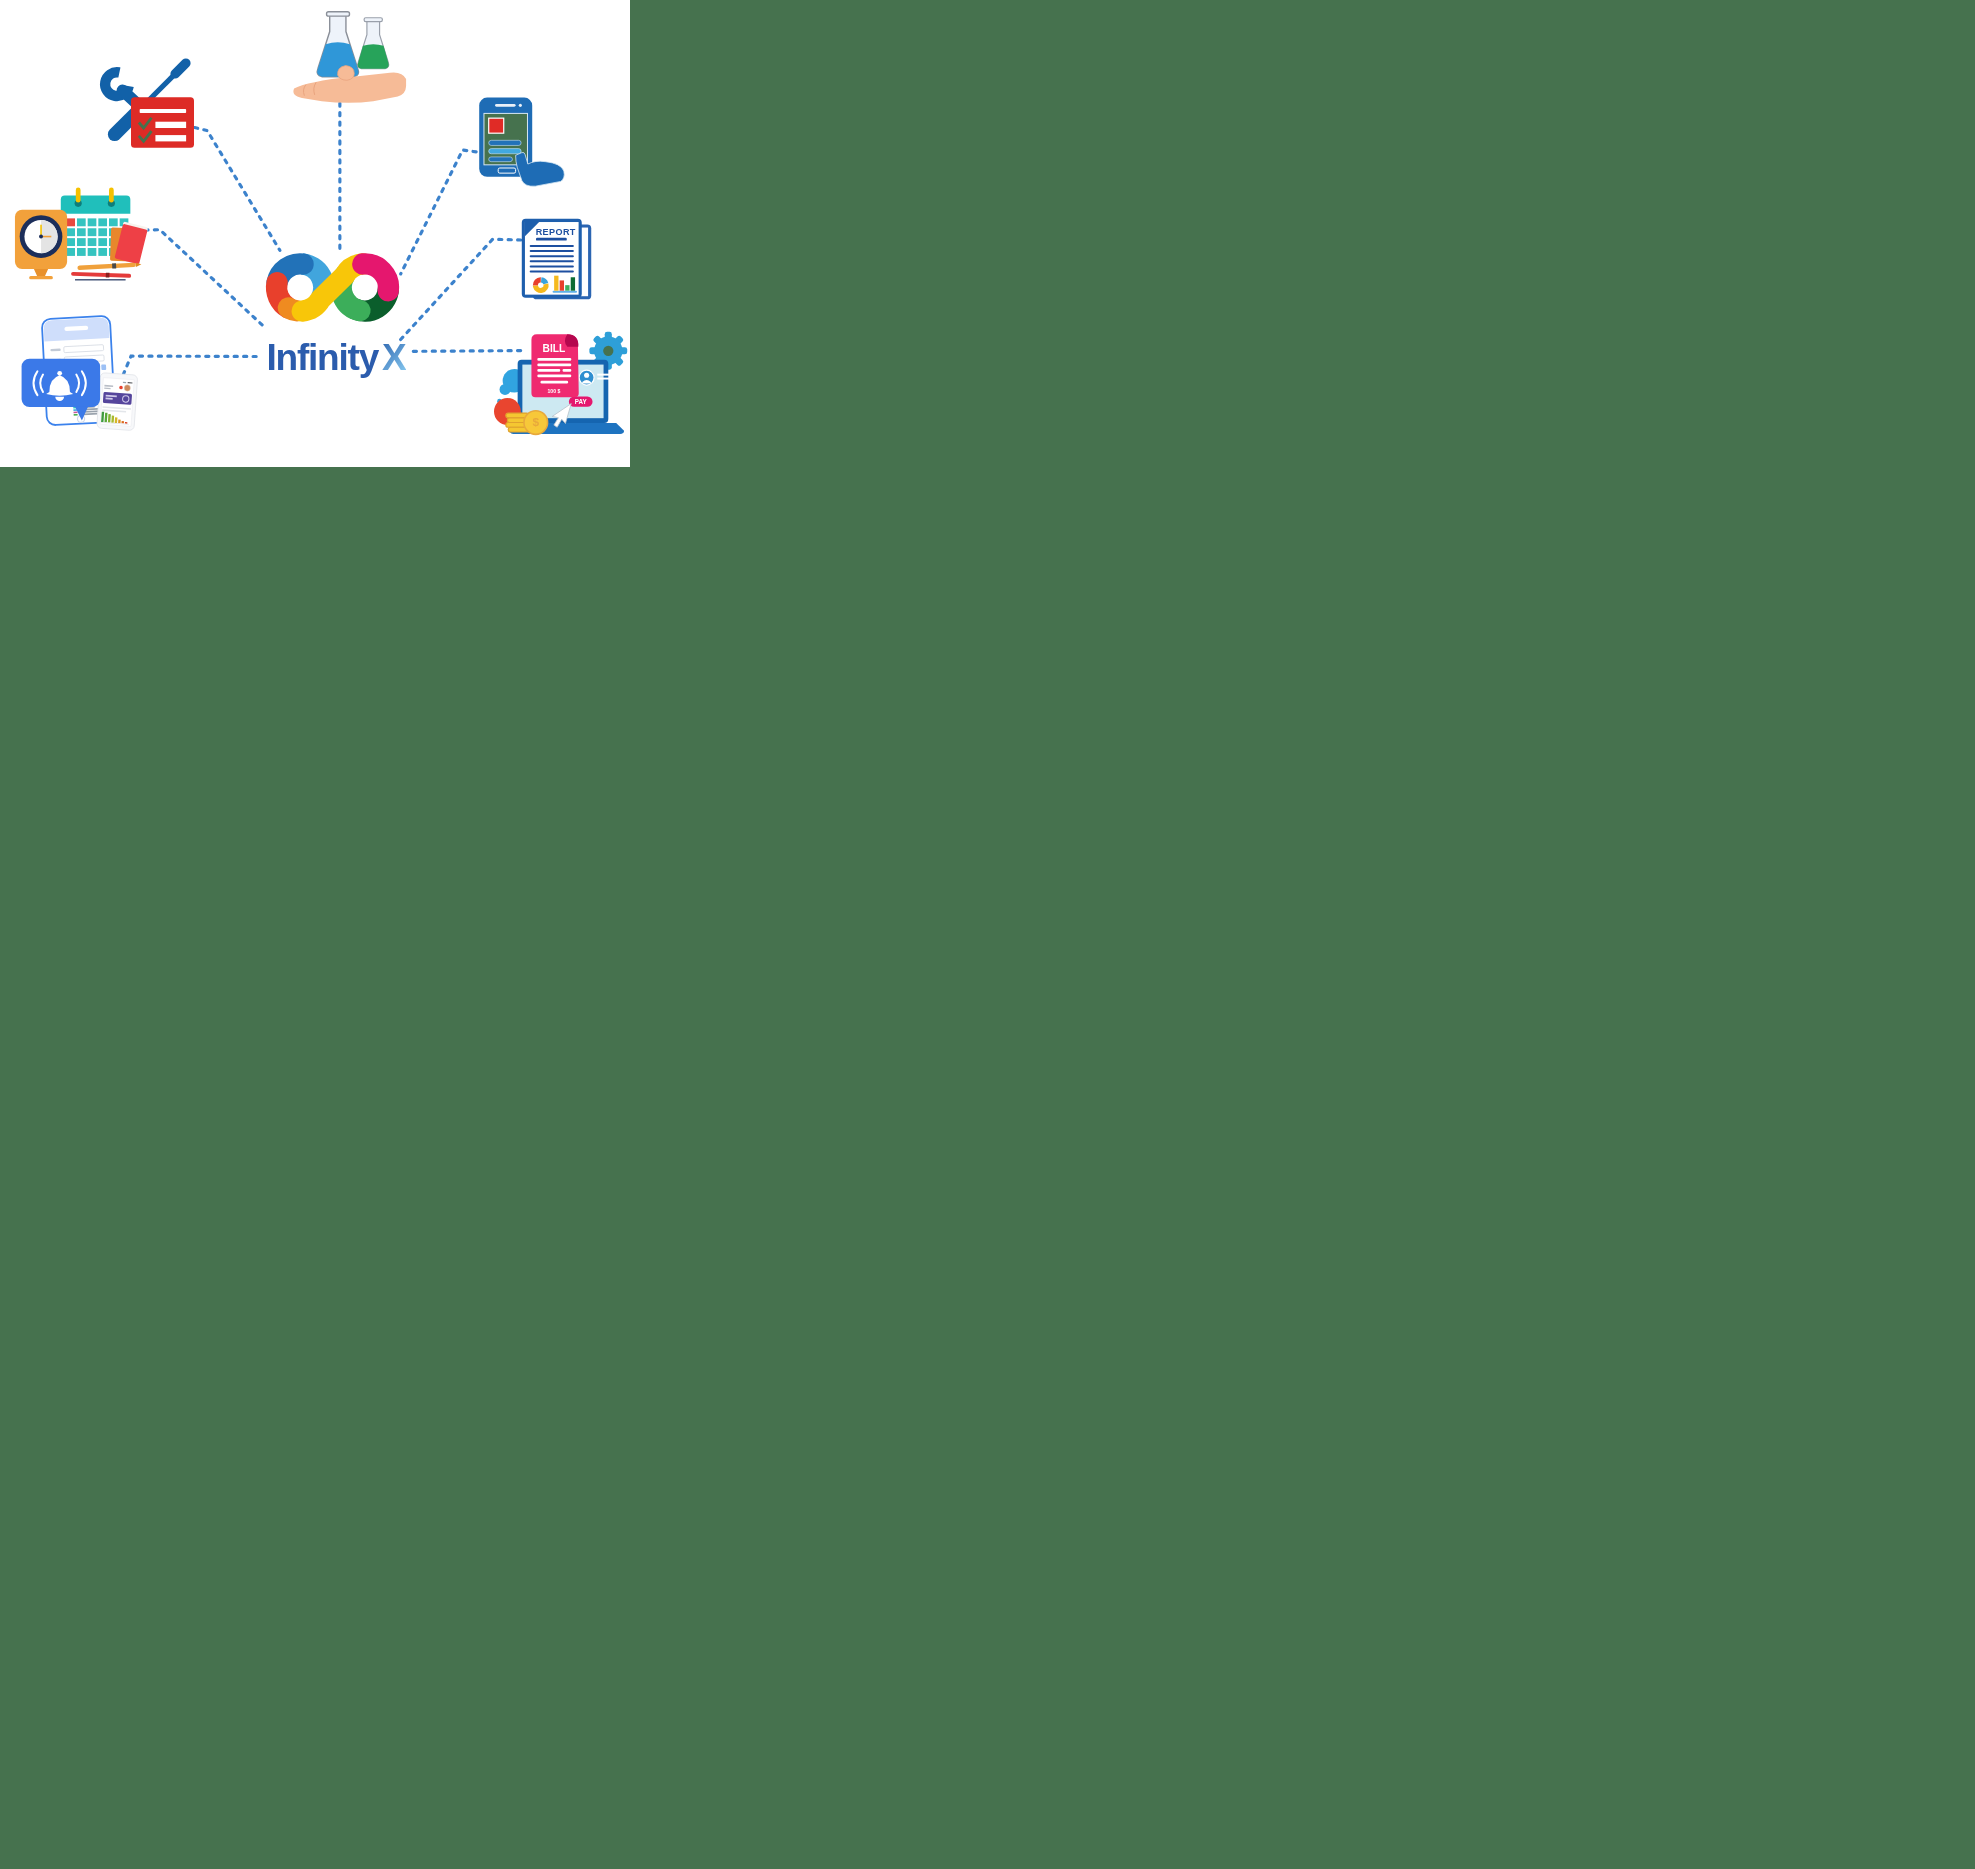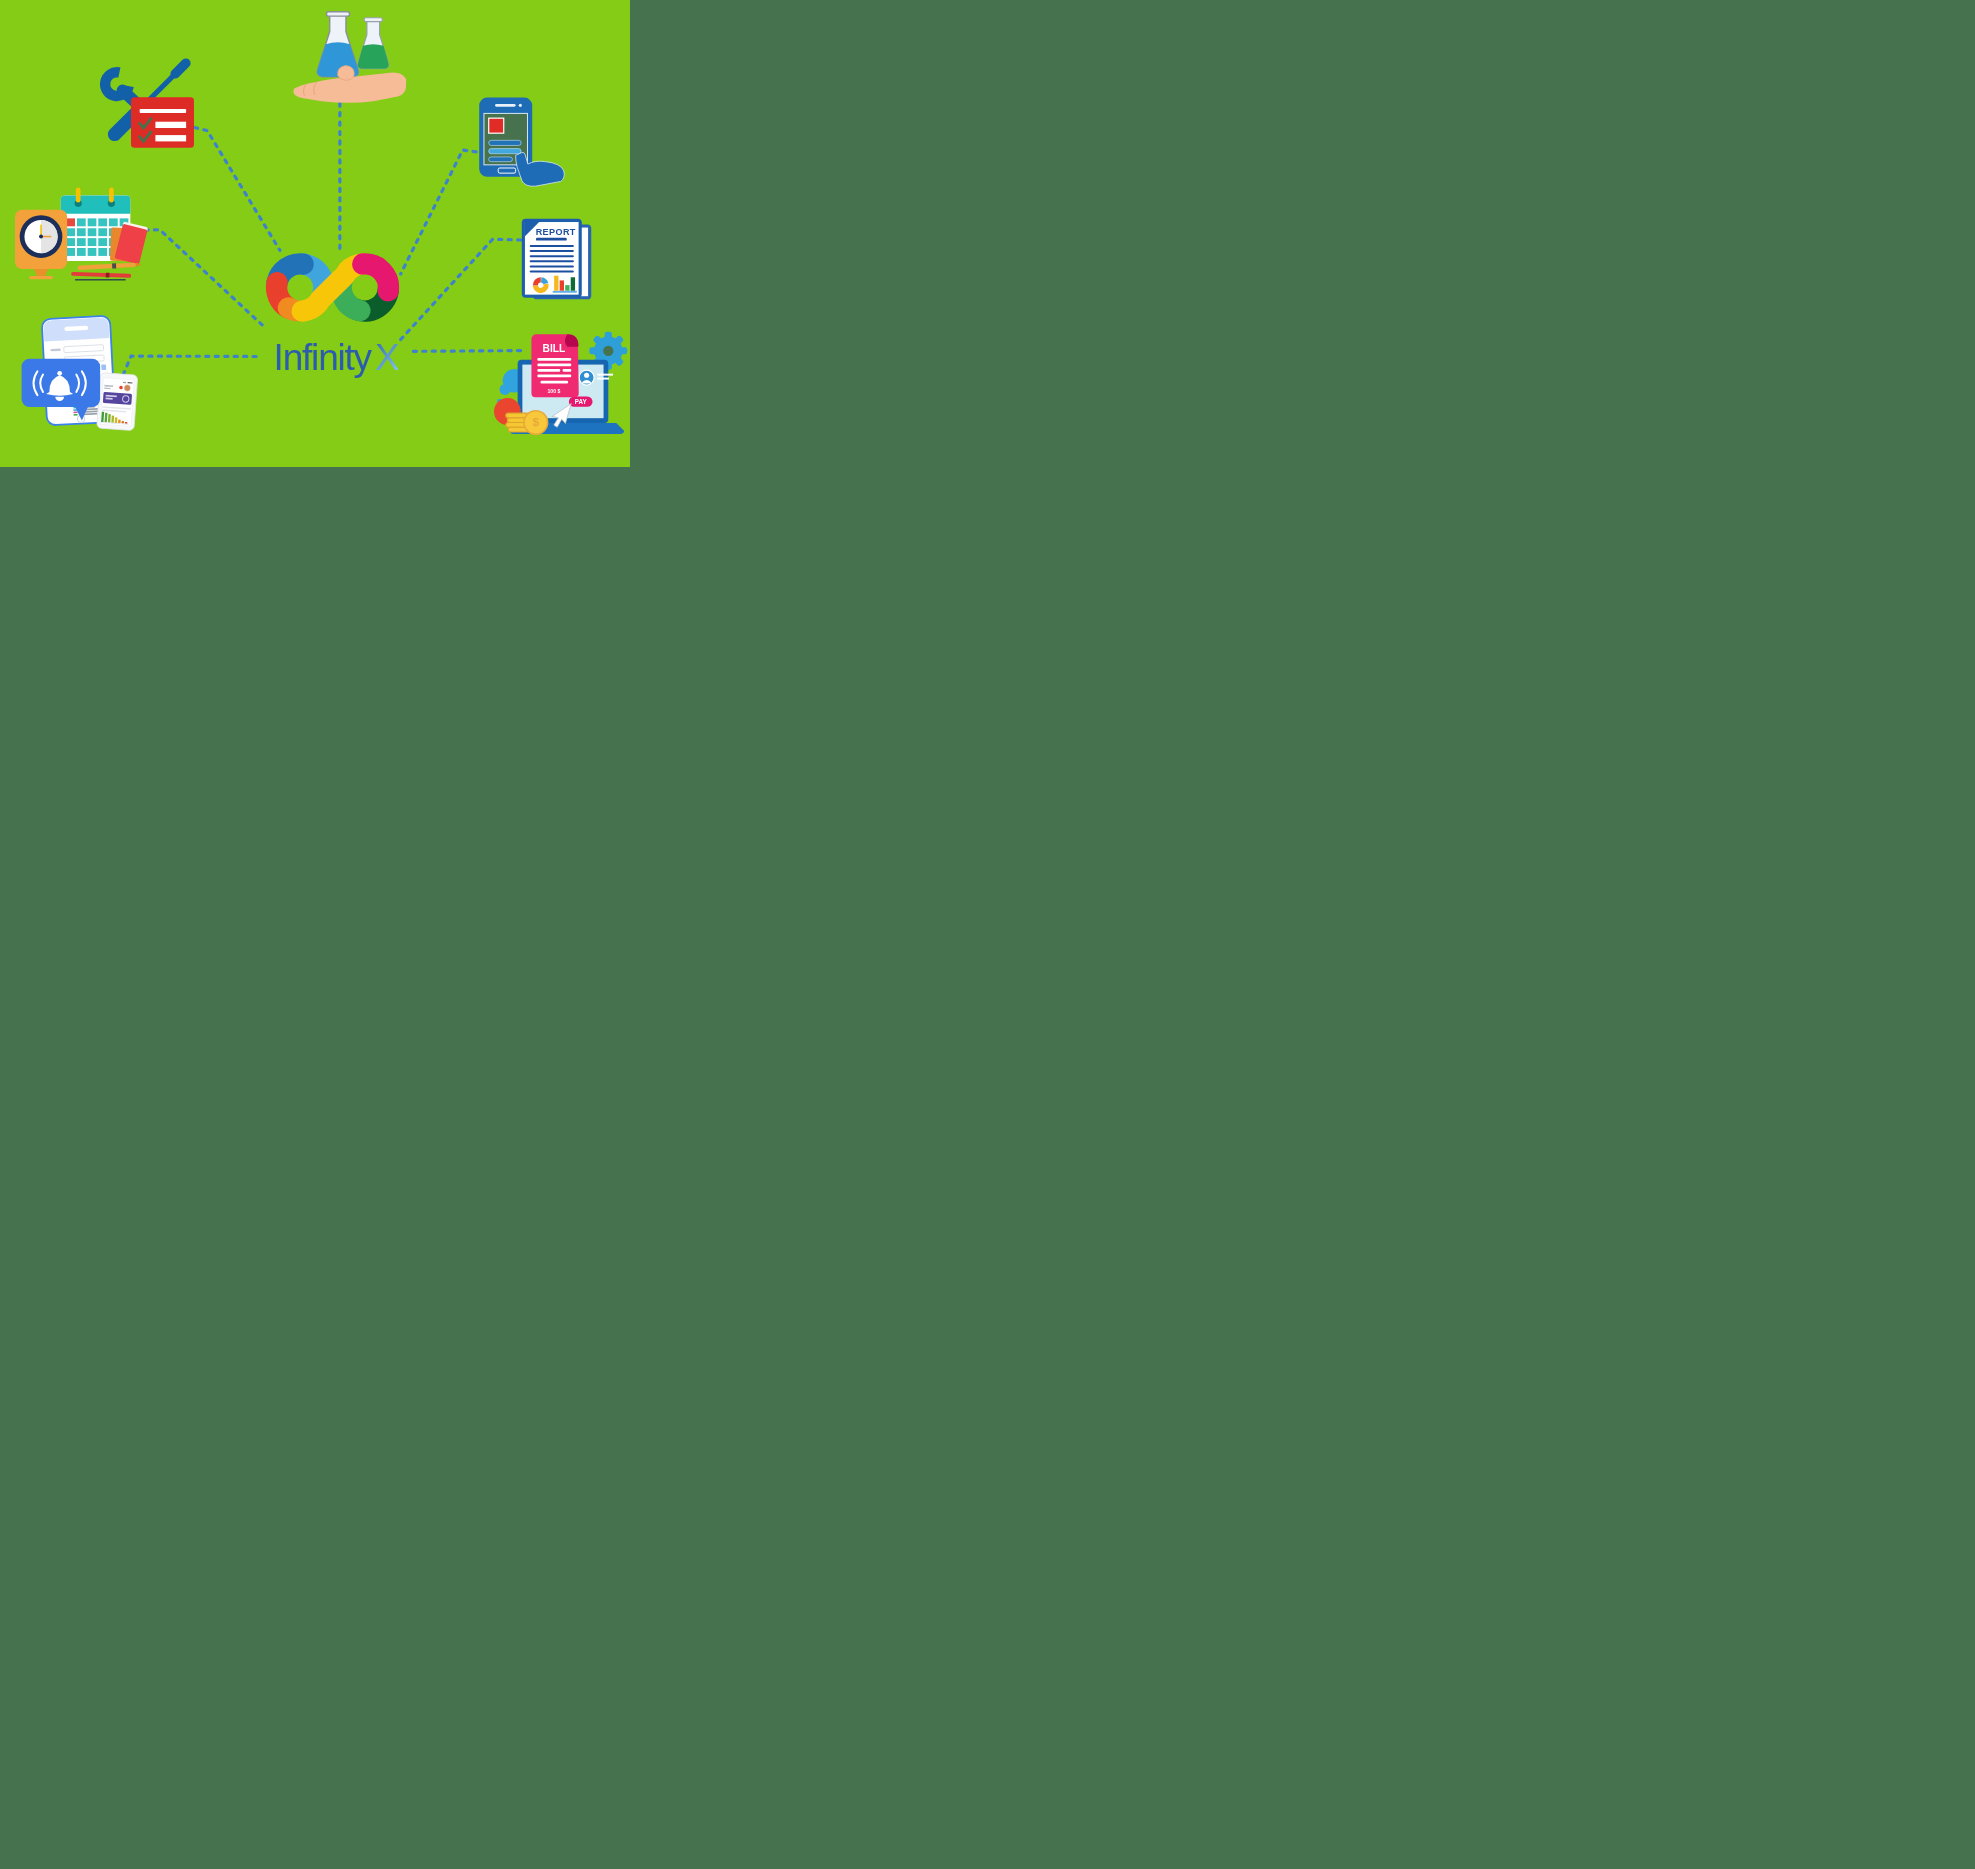--- a/index.html
+++ b/index.html
@@ -1,34 +1,34 @@
 <!DOCTYPE html>
 <html style="font-size:6.3px"><head>
 <meta charset="utf-8">
 <style>
   html,body{margin:0;padding:0;background:#46724e;}
   #stage{
     position:relative;width:630px;height:467px;overflow:hidden;
-    background:#84cc16;
+    background:#ffffff;
     font-family:"Liberation Sans", sans-serif;
   }
   #stage svg{position:absolute;overflow:visible;}
   #connectors{left:0;top:0;}
   #lab-icon{left:290px;top:11px;}
   #tools-icon{left:94px;top:58px;}
   #checklist-icon{left:131px;top:97px;}
   #schedule-icon{left:11px;top:185px;}
   #notification-icon{left:20px;top:315px;}
   #mobile-icon{left:476px;top:96px;}
   #report-icon{left:521px;top:218px;}
   #billing-icon{left:494px;top:330px;}
   #infinity-logo{left:264px;top:249px;}
   #logo-title{
     position:absolute;left:249px;top:337px;width:174px;
-    text-align:center;font-size:37px;font-weight:400;letter-spacing:-1.2px;
+    text-align:center;font-size:37px;font-weight:700;letter-spacing:-1.2px;
     color:#2b5cad;white-space:nowrap;
   }
   #logo-title .accent{
     background:linear-gradient(135deg,#2f66b0 10%,#7fc0ea 85%);
     -webkit-background-clip:text;background-clip:text;color:transparent;
     padding-left:4px;
   }
 </style>
 </head>
 <body>

